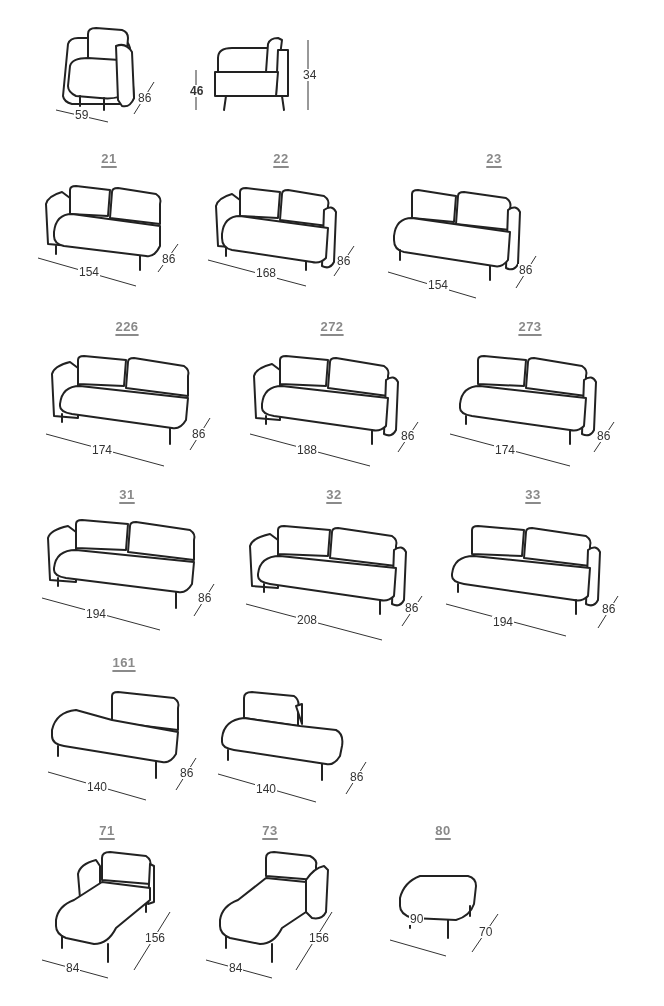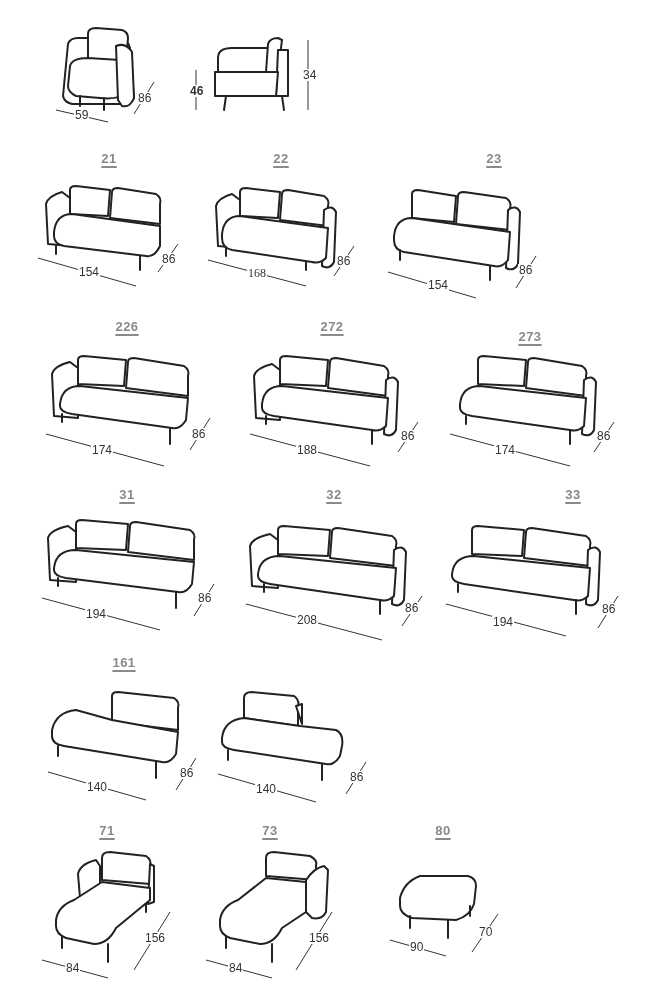--- a/index.html
+++ b/index.html
@@ -77,21 +77,21 @@
     <path class="ln" d="M282 194 Q282 190 288 190 L324 196 Q330 200 328 206 L328 226 L280 220 Z"></path>
     <path class="ln" d="M324 210 Q332 204 336 212 L334 262 Q330 270 322 266 Z"></path>
     <path class="ln" d="M222 234 Q224 216 240 216 L328 228 L326 258 Q320 264 312 262 L232 250 Q222 248 222 238 Z"></path>
     <line class="ln" x1="226" y1="248" x2="226" y2="256"></line>
     <line class="ln" x1="306" y1="262" x2="306" y2="270"></line>
   </svg>
   <svg width="1" height="1">
     <line class="dl" x1="208" y1="260" x2="306" y2="286"></line>
     <line class="dl" x1="334" y1="276" x2="354" y2="246"></line>
   </svg>
-  <span class="dim" style="left:247px;top:267px;font-family:Liberation Serif, serif;">168</span>
+  <span class="dim" style="left:255px;top:267px;">168</span>
   <span class="dim" style="left:336px;top:255px;">86</span>
 </div>
 
 <div class="item" style="left:0;top:0;">
   <span class="code" style="left:462px;top:151px;margin-left:32px;">23</span>
   <svg width="1" height="1">
     <path class="ln" d="M412 194 Q412 190 418 190 L456 196 L454 222 L412 218 Z"></path>
     <path class="ln" d="M458 196 Q458 192 464 192 L506 198 Q512 202 510 208 L510 230 L456 224 Z"></path>
     <path class="ln" d="M508 210 Q516 204 520 212 L518 264 Q514 272 506 268 Z"></path>
     <path class="ln" d="M394 236 Q396 218 412 218 L510 232 L508 260 Q502 268 494 266 L404 252 Q394 250 394 240 Z"></path>
@@ -137,21 +137,21 @@
   </svg>
   <svg width="1" height="1">
     <line class="dl" x1="250" y1="434" x2="370" y2="466"></line>
     <line class="dl" x1="398" y1="452" x2="418" y2="422"></line>
   </svg>
   <span class="dim" style="left:296px;top:444px;">188</span>
   <span class="dim" style="left:400px;top:430px;">86</span>
 </div>
 
 <div class="item" style="left:0;top:0;">
-  <span class="code" style="left:530px;top:329px;text-align:center;">273</span>
+  <span class="code" style="left:530px;top:319px;text-align:center;">273</span>
   <svg width="1" height="1">
     <path class="ln" d="M478 360 Q478 356 484 356 L526 360 L524 386 L478 384 Z"></path>
     <path class="ln" d="M528 362 Q528 358 534 358 L582 366 Q588 370 586 376 L586 396 L526 388 Z"></path>
     <path class="ln" d="M584 380 Q592 374 596 382 L594 430 Q590 438 582 434 Z"></path>
     <path class="ln" d="M460 404 Q462 386 480 386 L586 398 L584 426 Q578 432 570 430 L472 416 Q460 414 460 408 Z"></path>
     <line class="ln" x1="466" y1="416" x2="466" y2="424"></line>
     <line class="ln" x1="570" y1="430" x2="570" y2="444"></line>
   </svg>
   <svg width="1" height="1">
     <line class="dl" x1="450" y1="434" x2="570" y2="466"></line>
@@ -192,21 +192,21 @@
   </svg>
   <svg width="1" height="1">
     <line class="dl" x1="246" y1="604" x2="382" y2="640"></line>
     <line class="dl" x1="402" y1="626" x2="422" y2="596"></line>
   </svg>
   <span class="dim" style="left:296px;top:614px;">208</span>
   <span class="dim" style="left:404px;top:602px;">86</span>
 </div>
 
 <div class="item" style="left:0;top:0;">
-  <span class="code" style="left:533px;top:487px;margin-left:40px;">33</span>
+  <span class="code" style="left:533px;top:487px;">33</span>
   <svg width="1" height="1">
     <path class="ln" d="M472 530 Q472 526 478 526 L524 530 L522 556 L472 554 Z"></path>
     <path class="ln" d="M526 532 Q526 528 532 528 L586 536 Q592 540 590 546 L590 566 L524 558 Z"></path>
     <path class="ln" d="M588 550 Q596 544 600 552 L598 600 Q594 608 586 604 Z"></path>
     <path class="ln" d="M452 574 Q454 556 474 556 L590 568 L588 596 Q582 602 574 600 L464 584 Q452 582 452 576 Z"></path>
     <line class="ln" x1="458" y1="584" x2="458" y2="592"></line>
     <line class="ln" x1="576" y1="600" x2="576" y2="614"></line>
   </svg>
   <svg width="1" height="1">
     <line class="dl" x1="446" y1="604" x2="566" y2="636"></line>
@@ -290,15 +290,15 @@
   <svg width="1" height="1">
     <path class="ln" d="M400 898 Q404 882 420 876 L468 876 Q476 878 476 886 L474 904 Q470 916 456 920 L412 918 Q400 914 400 906 Z"></path>
     <line class="ln" x1="410" y1="916" x2="410" y2="928"></line>
     <line class="ln" x1="448" y1="920" x2="448" y2="938"></line>
     <line class="ln" x1="470" y1="906" x2="470" y2="916"></line>
   </svg>
   <svg width="1" height="1">
     <line class="dl" x1="390" y1="940" x2="446" y2="956"></line>
     <line class="dl" x1="472" y1="952" x2="498" y2="914"></line>
   </svg>
-  <span class="dim" style="left:409px;top:941px;text-align:right;">90</span>
+  <span class="dim" style="left:409px;top:913px;text-align:right;">90</span>
   <span class="dim" style="left:478px;top:926px;">70</span>
 </div>
 
 </body></html>

